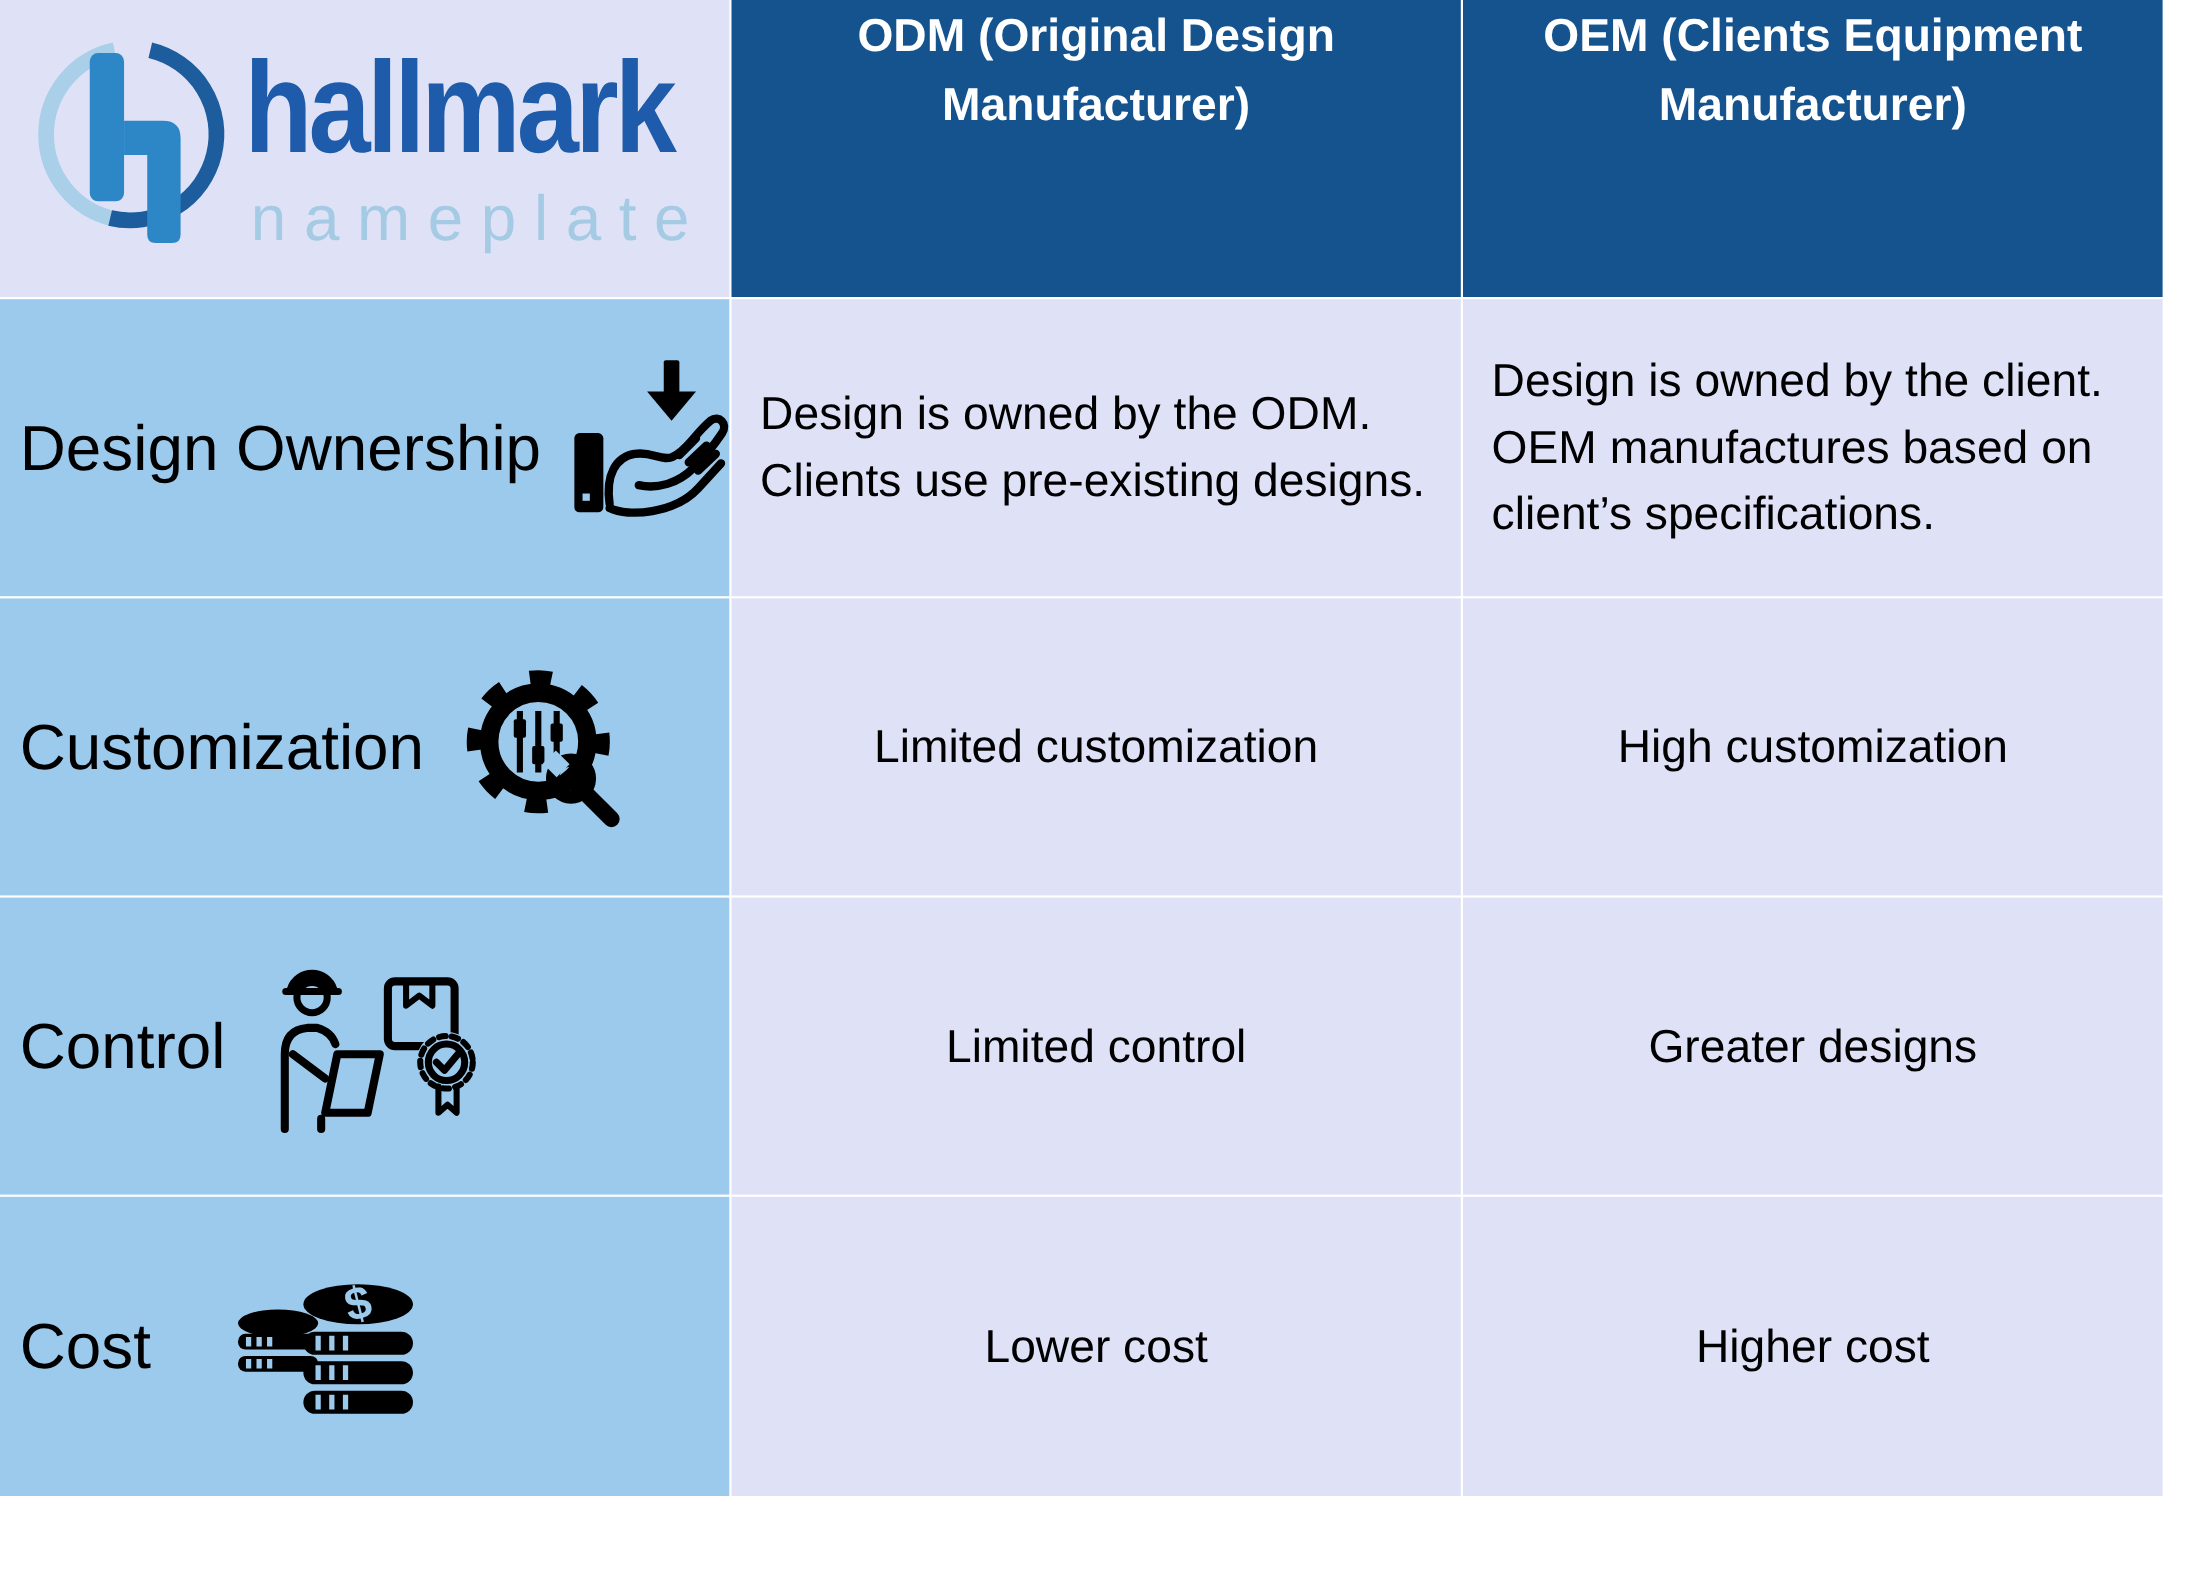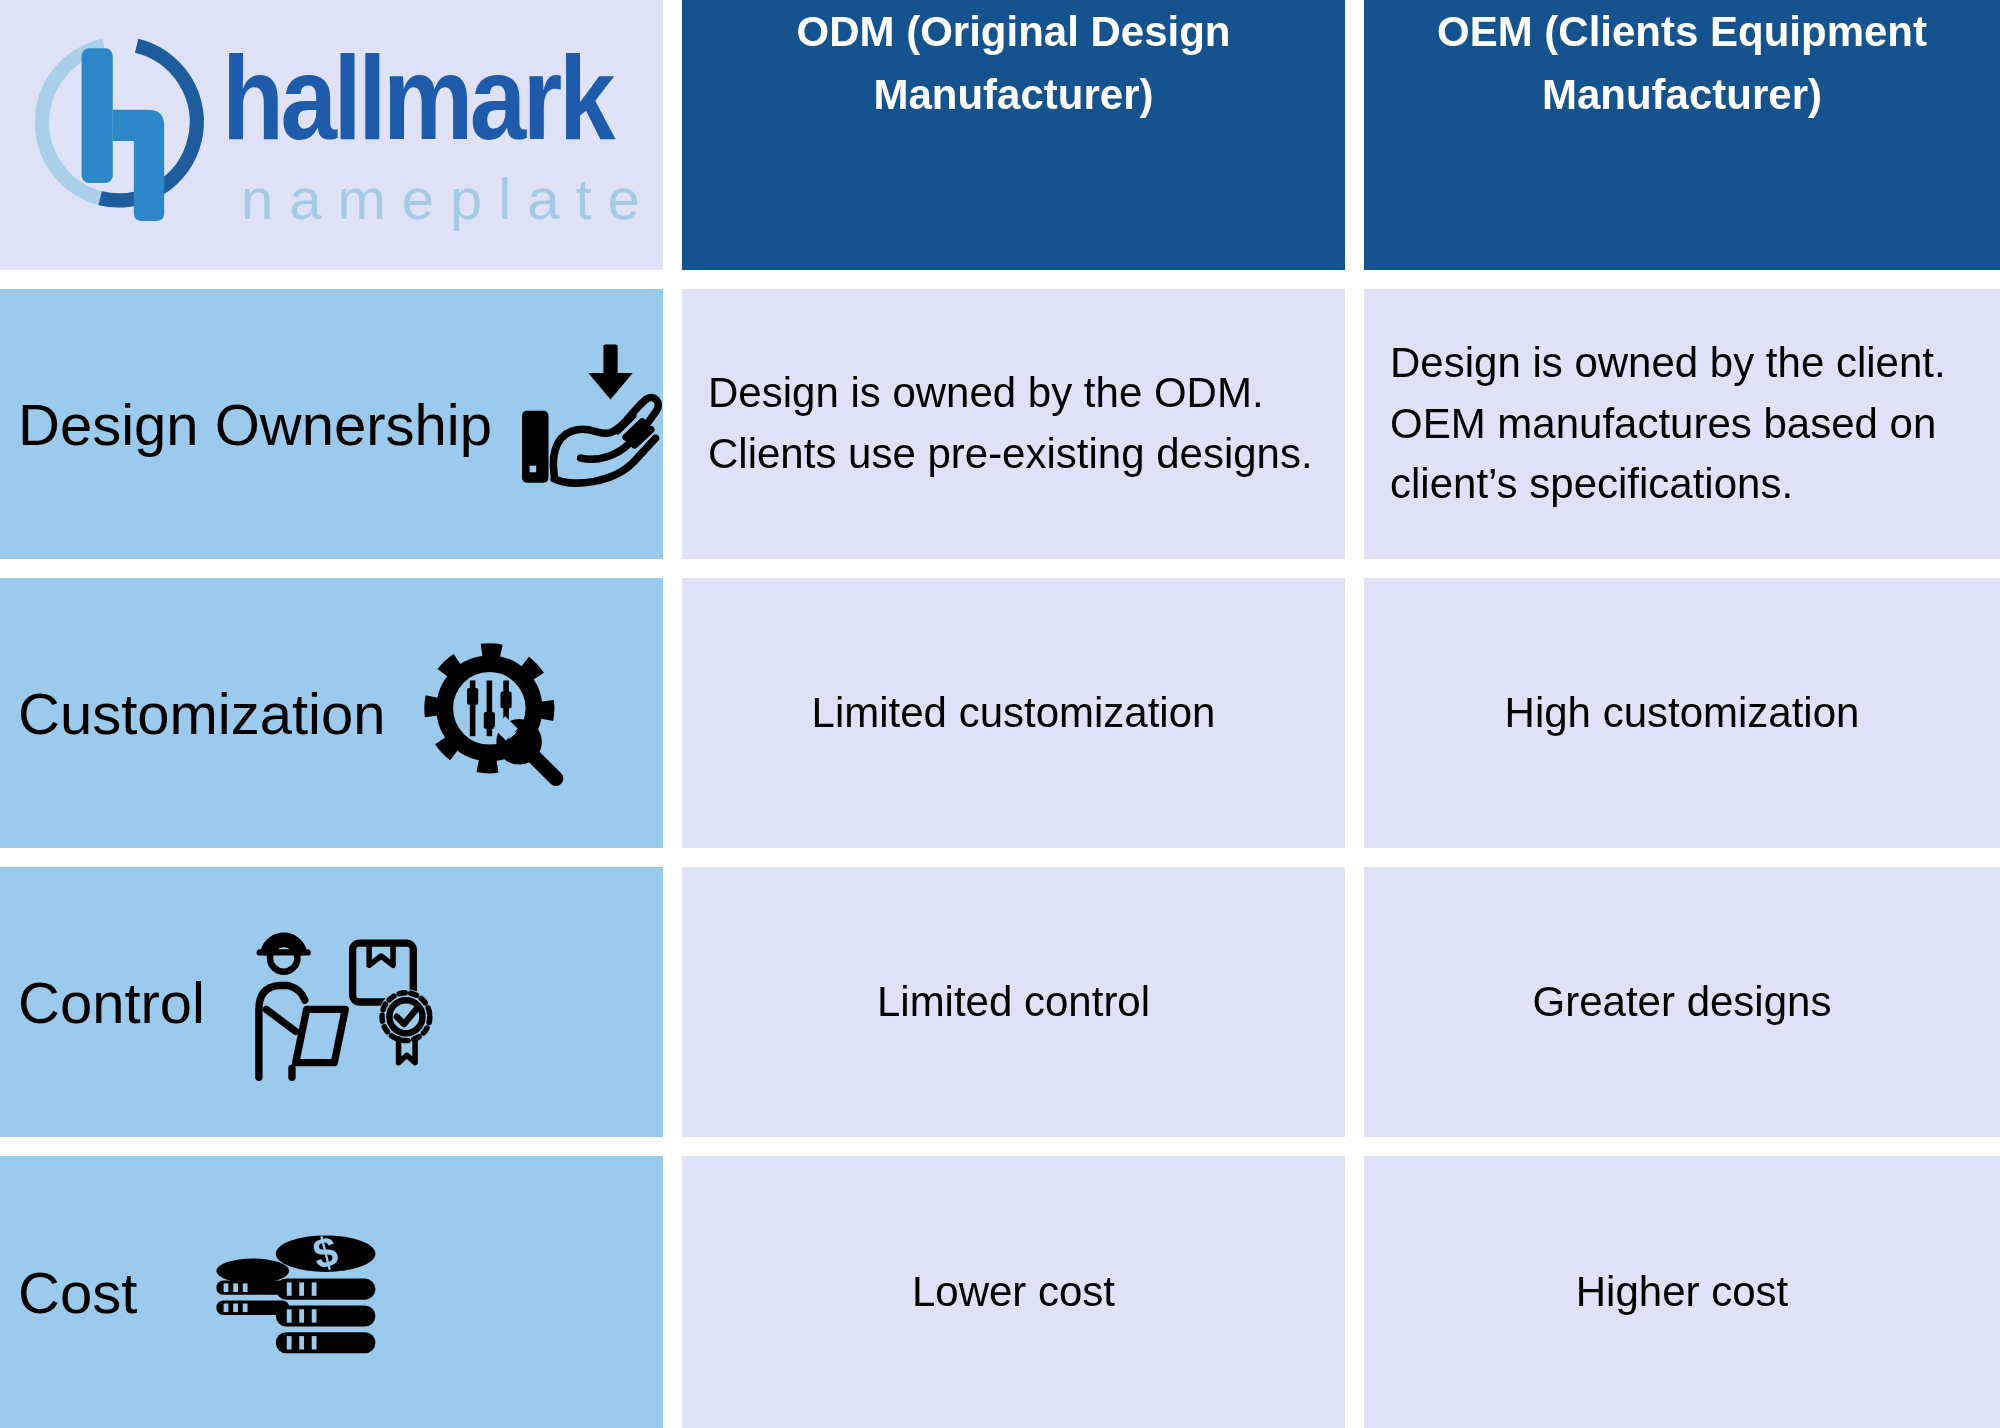--- a/index.html
+++ b/index.html
@@ -3,40 +3,40 @@
 <meta charset="utf-8">
 <style>
   html,body{margin:0;padding:0;background:#fff;}
   .page{
     position:relative;
     width:2000px;height:1428px;
     background:#ffffff;
     display:grid;
     grid-template-columns:663px 663px 636px;
     grid-template-rows:270px 270px 270px 270px 272px;
-    gap:19px;
+    gap:2px;
     font-family:"Liberation Sans", sans-serif;
     color:#000;
     overflow:hidden;
   }
   .cell{box-sizing:border-box;}
   
   .logo-cell{
     background:var(--cell_bg);
     position:relative;
   }
   .logo-mark{position:absolute;left:26px;top:28px;height:198px;width:auto;}
   .wordmark{position:absolute;left:222px;top:34px;}
   .brand{
     font-size:118px;font-weight:bold;letter-spacing:-4px;line-height:1.1;
     color:var(--logo_dark);
     transform:scaleX(.86);transform-origin:left center;
   }
   .sub{
-    font-size:58px;letter-spacing:16px;line-height:1;margin-top:6px;margin-left:19px;
+    font-size:58px;letter-spacing:16px;line-height:1;margin-top:6px;margin-left:6px;
     color:var(--logo_light);
   }
   
   .head-cell{
     background:var(--header_bg);
     color:var(--header_text);
     display:flex;align-items:flex-start;justify-content:center;
     text-align:center;
     font-size:42px;font-weight:bold;line-height:1.5;
     padding:0 44px;

